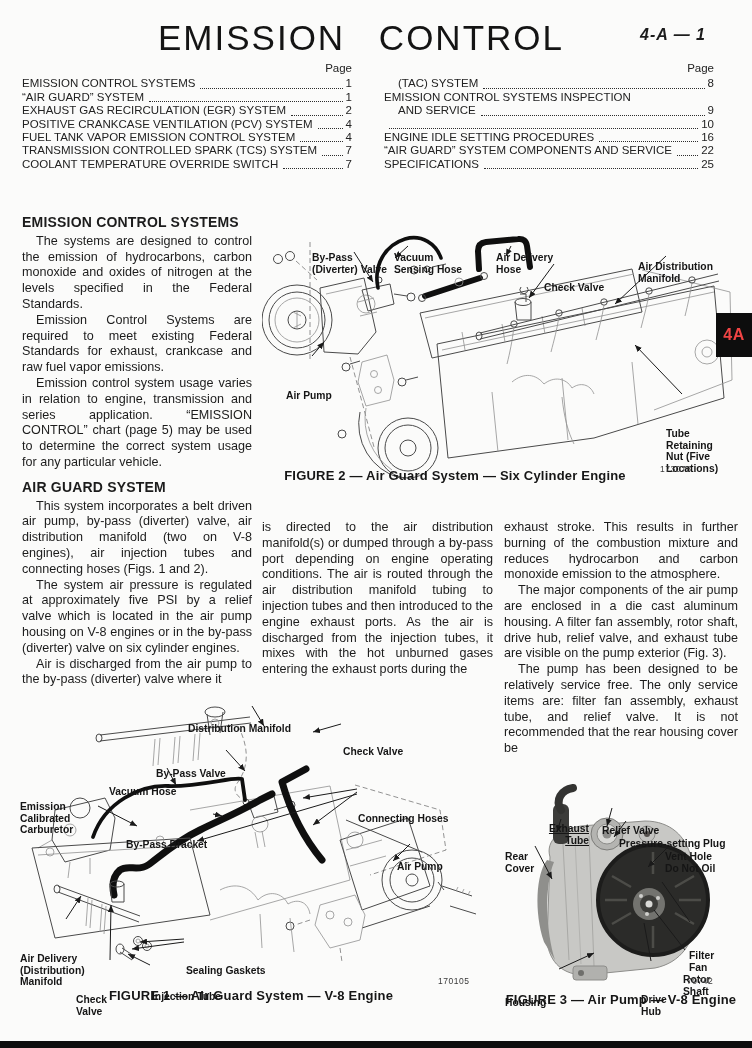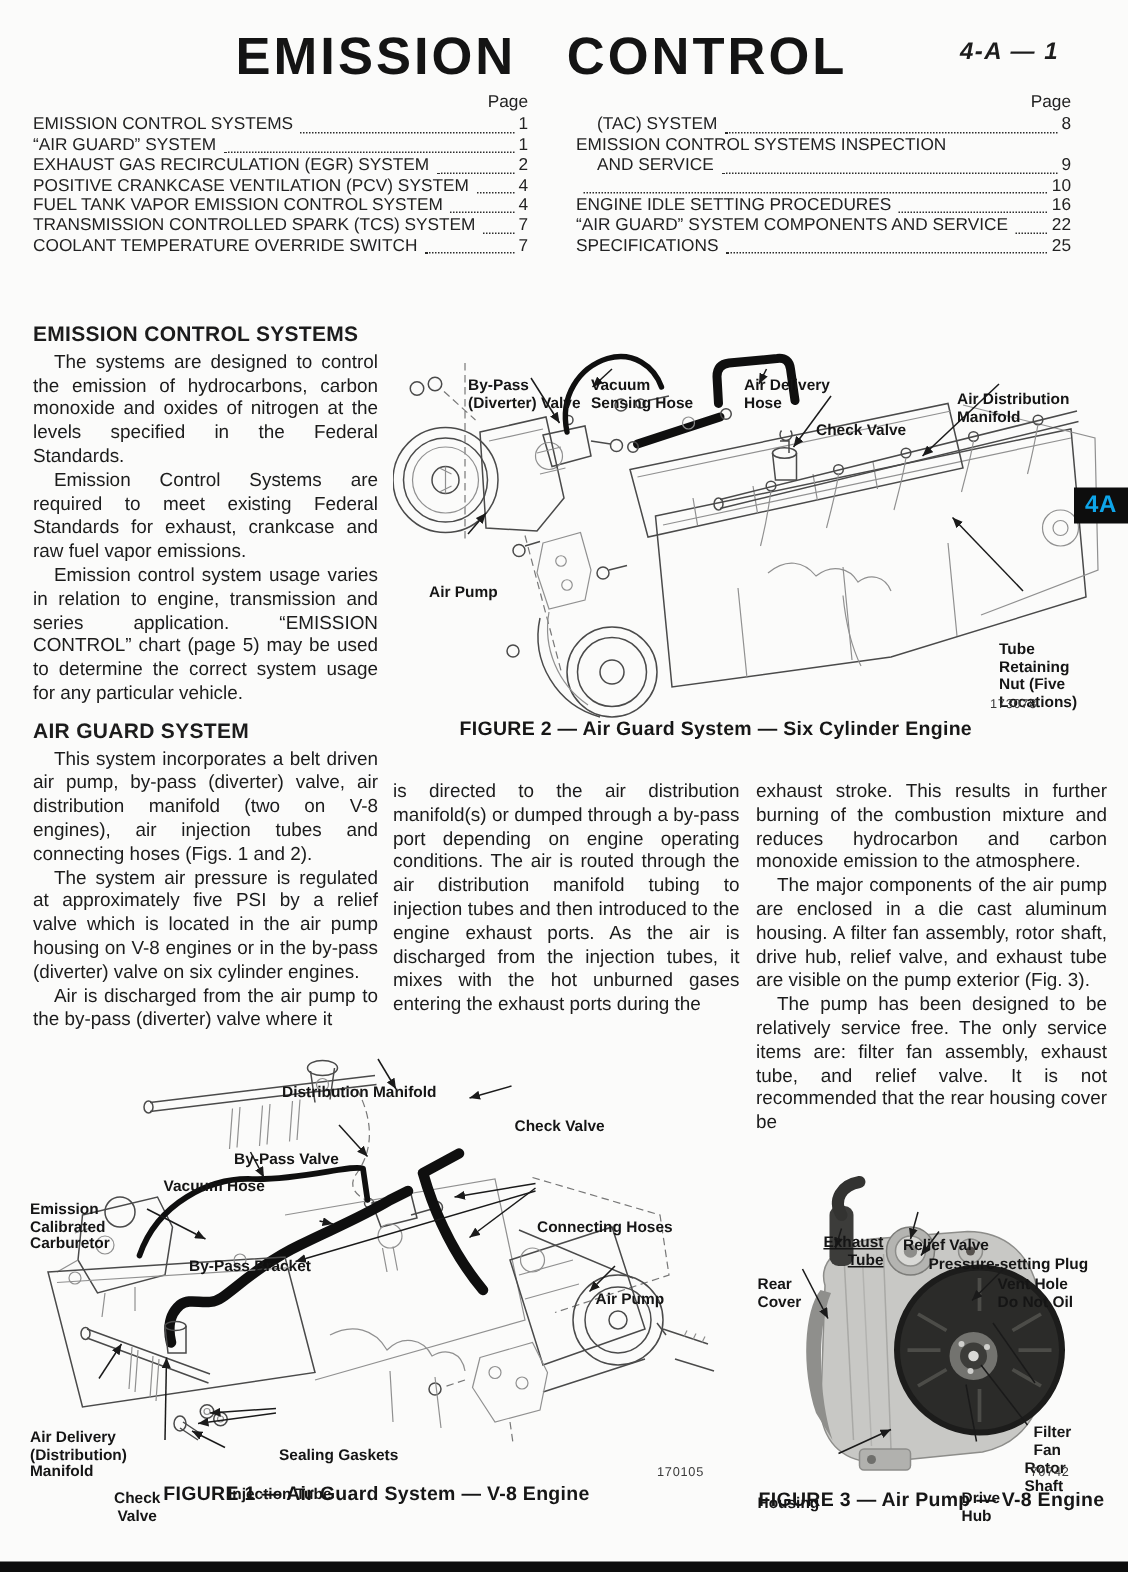--- a/index.html
+++ b/index.html
@@ -2,21 +2,21 @@
 <html><head>
 <meta charset="utf-8">
 <style>
   html,body{margin:0;padding:0;background:#888;}
   .page{position:relative;width:752px;height:1048px;background:#fbfbfa;overflow:hidden;
         font-family:"Liberation Sans",sans-serif;color:#1c1c1c;}
   .abs{position:absolute;}
 
   
   .title{left:0;right:0;top:18px;text-align:center;padding-right:30px;
-         font-size:35px;font-weight:bold;letter-spacing:2px;word-spacing:22px;color:#141414;}
+         font-size:35px;font-weight:normal;letter-spacing:2px;word-spacing:22px;color:#141414;}
   .pagecode{right:46px;top:26px;font-size:16px;font-weight:bold;letter-spacing:1px;font-style:italic;}
 
   
   .toc{top:62px;width:330px;font-size:11.5px;line-height:13.4px;color:#222;}
   .toc-left{left:22px;}
   .toc-right{left:384px;}
   .page-hdr{text-align:right;margin-bottom:2px;font-size:11.5px;}
   .toc-row{display:flex;align-items:flex-end;height:13.4px;white-space:nowrap;}
   .toc-row .lbl{flex:0 0 auto;}
   .toc-row .leader{flex:1 1 auto;border-bottom:1.6px dotted #2c2c2c;margin:0 3px 2px 5px;min-width:6px;}
@@ -44,23 +44,23 @@
   .fig-code{position:absolute;font-size:8.5px;color:#3a3a3a;letter-spacing:.5px;}
 
   svg{display:block;}
   .ln{stroke:#4a4a4a;fill:none;stroke-width:1;}
   .lt{stroke:#909090;stroke-width:.8;}
   .dash{stroke:#777;stroke-width:.8;stroke-dasharray:5 3;}
   .hose{stroke:#0f0f0f;fill:none;stroke-linecap:round;stroke-linejoin:round;}
   .arr{stroke:#1a1a1a;stroke-width:1;fill:none;}
 
   
-  .tab4a{left:716px;top:313px;width:36px;height:24px;background:#0d0d0d;color:#0ea5e9;
+  .tab4a{left:716px;top:313px;width:36px;height:44px;background:#0d0d0d;color:#ef4444;
          display:flex;align-items:center;justify-content:center;
-         font-size:16px;font-weight:bold;letter-spacing:.5px;margin-top:12px;}
+         font-size:16px;font-weight:bold;letter-spacing:.5px;}
   .bottom-bar{left:0;top:1041px;width:752px;height:7px;background:#0d0d0d;}
 </style>
 </head>
 <body>
 
 <div class="page">
 
   <div class="abs title">EMISSION CONTROL</div>
   <div class="abs pagecode">4-A — 1</div>
 
@@ -243,21 +243,21 @@
 Hose</div>
     <div class="fig-label" style="left:282px;top:38px;">Check Valve</div>
     <div class="fig-label" style="left:376px;top:17px;">Air Distribution
 Manifold</div>
     <div class="fig-label" style="left:24px;top:146px;">Air Pump</div>
     <div class="fig-label" style="left:404px;top:184px;">Tube
 Retaining
 Nut (Five
 Locations)</div>
     <div class="fig-code" style="left:398px;top:252px;">173078</div>
-    <div class="fig-caption" style="top:266px;padding-right:96px;text-align:right;">FIGURE 2 — Air Guard System — Six Cylinder Engine</div>
+    <div class="fig-caption" style="top:256px;padding-right:96px;">FIGURE 2 — Air Guard System — Six Cylinder Engine</div>
   </div>
 
   <div class="abs tab4a">4A</div>
 
   <div class="fig" style="left:10px;top:690px;width:482px;height:314px;">
     <svg width="482" height="296" viewBox="0 0 482 296">
       <defs>
           <marker id="a1" markerWidth="8" markerHeight="6" refX="7" refY="3" orient="auto">
             <path d="M0,0L7,3L0,6Z" fill="#1a1a1a"></path>
           </marker>
@@ -341,21 +341,21 @@
     <div class="fig-label" style="left:99px;top:64px;">Vacuum Hose</div>
     <div class="fig-label" style="left:10px;top:79px;">Emission
 Calibrated
 Carburetor</div>
     <div class="fig-label" style="left:116px;top:117px;">By-Pass Bracket</div>
     <div class="fig-label" style="left:348px;top:91px;">Connecting Hoses</div>
     <div class="fig-label" style="left:387px;top:139px;">Air Pump</div>
     <div class="fig-label" style="left:10px;top:231px;">Air Delivery
 (Distribution)
 Manifold</div>
-    <div class="fig-label" style="left:66px;top:272px;text-align:center;">Check
+    <div class="fig-label" style="left:66px;top:272px;">Check
 Valve</div>
     <div class="fig-label" style="left:176px;top:243px;">Sealing Gaskets</div>
     <div class="fig-label" style="left:142px;top:269px;">Injection Tube</div>
     <div class="fig-code" style="left:428px;top:286px;">170105</div>
     <div class="fig-caption" style="top:298px;">FIGURE 1 — Air Guard System — V-8 Engine</div>
   </div>
 
   <div class="fig" style="left:495px;top:782px;width:252px;height:226px;">
     <svg width="252" height="208" viewBox="0 0 252 208">
       <defs>

